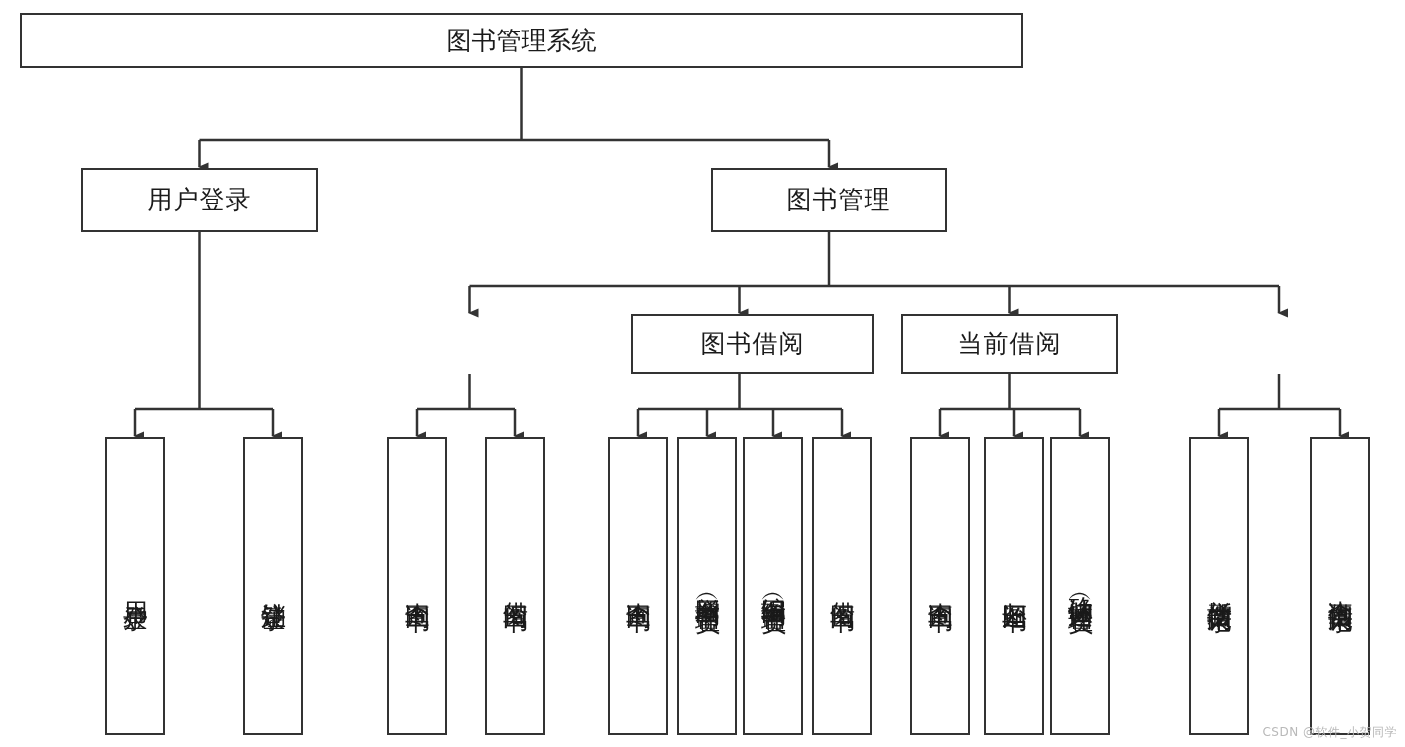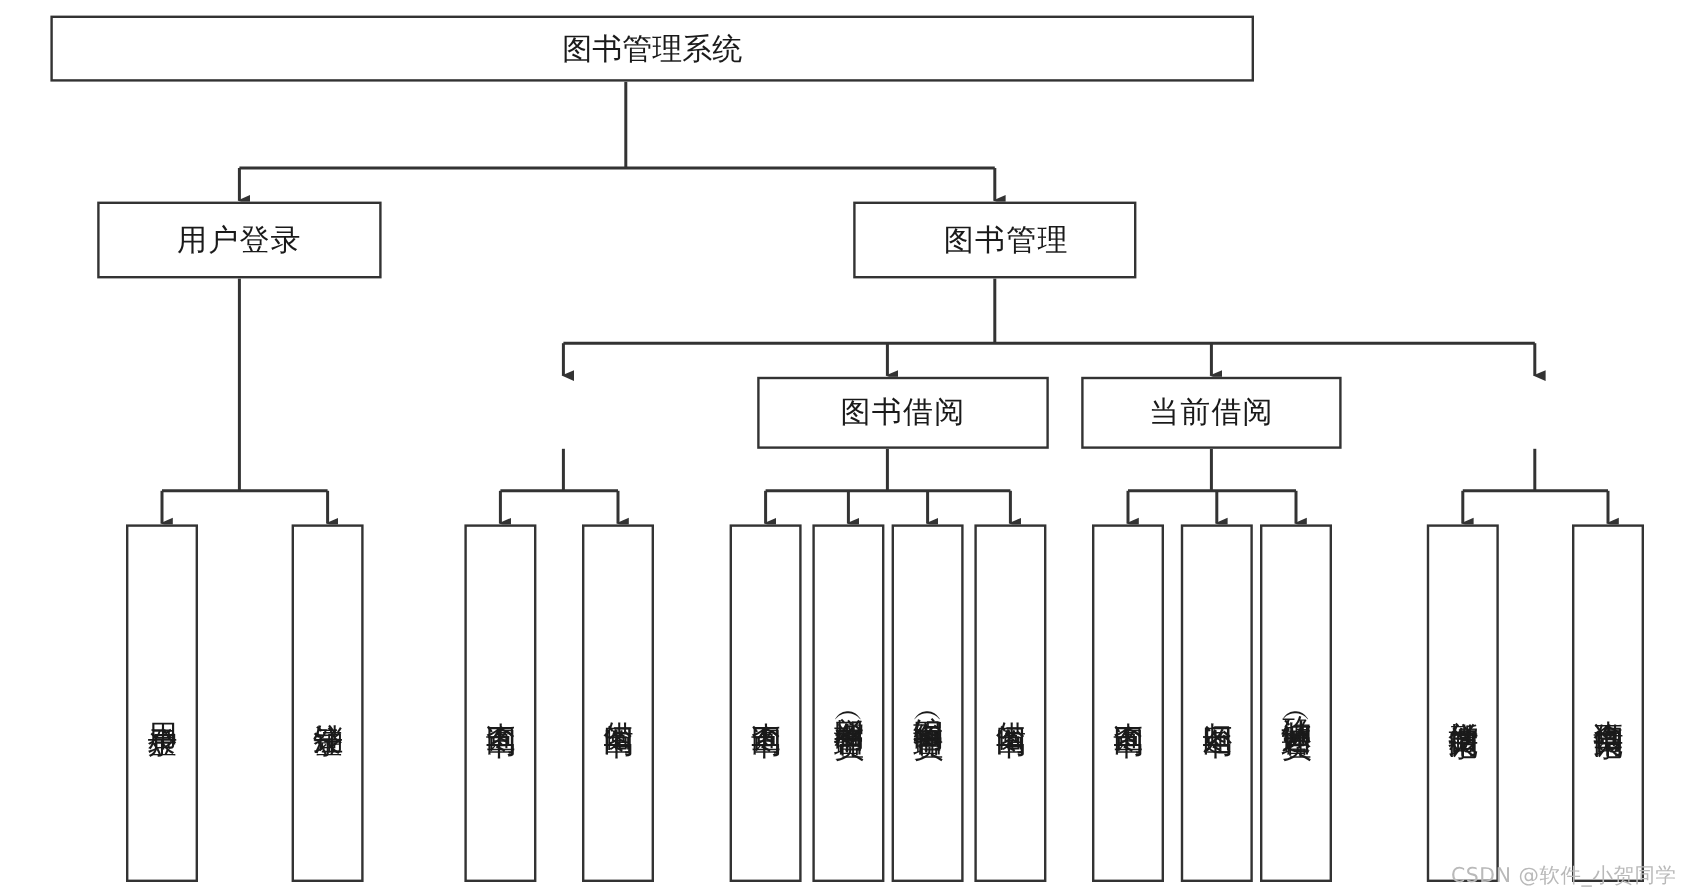--- a/index.html
+++ b/index.html
@@ -37,21 +37,20 @@
     color: #1a1a1a;
     z-index: 2;
   }
   .node.horiz {
     font-size: 25px;
     letter-spacing: 1px;
     line-height: 1.1;
   }
   .node.root {
     font-size: 25px;
-    margin-left: 22px;
   }
   .node.vert {
     writing-mode: vertical-rl;
     text-orientation: upright;
     font-size: 25px;
     line-height: 1.12;
     letter-spacing: 2px;
     padding: 6px 0;
     justify-content: center;
     align-items: center;
@@ -59,21 +58,21 @@
   .node.vert .vlabel {
     writing-mode: vertical-rl;
     text-orientation: upright;
     display: block;
     text-align: center;
   }
   #watermark {
     position: absolute;
     right: 8px;
     bottom: 6px;
-    font-size: 17px;
+    font-size: 12px;
     color: #b9b9b9;
     letter-spacing: 0.5px;
     z-index: 3;
     white-space: nowrap;
   }
 </style>
 </head>
 <body>
 
 <div id="diagram">

